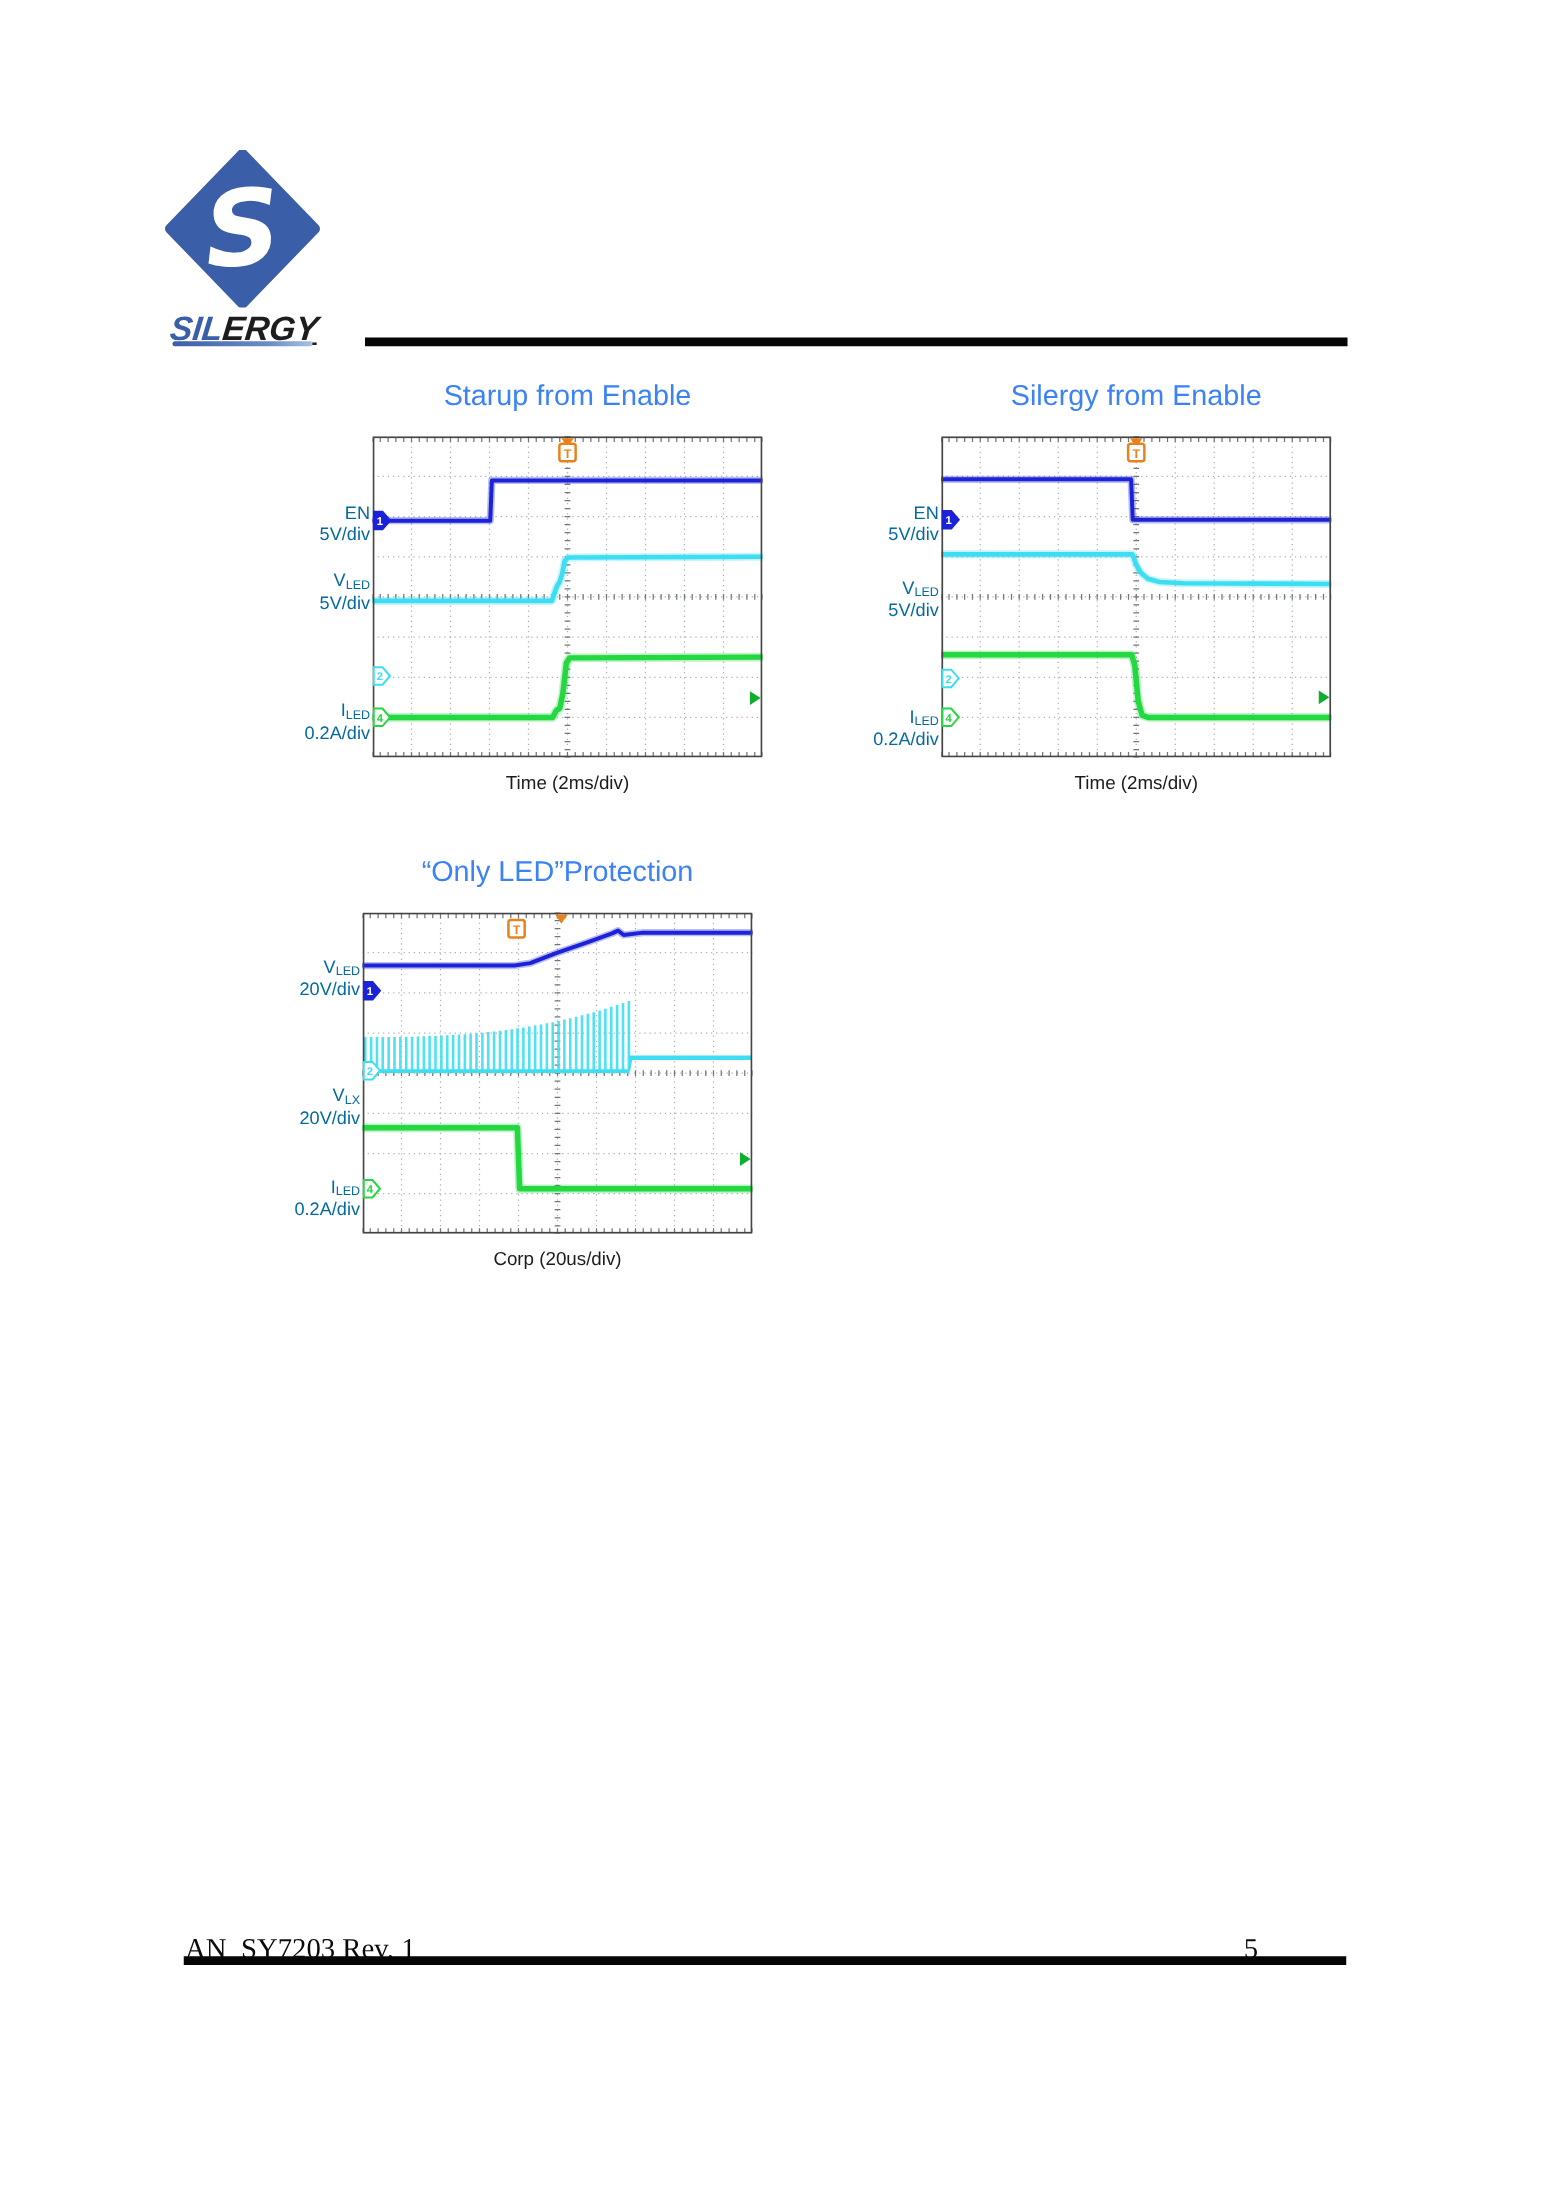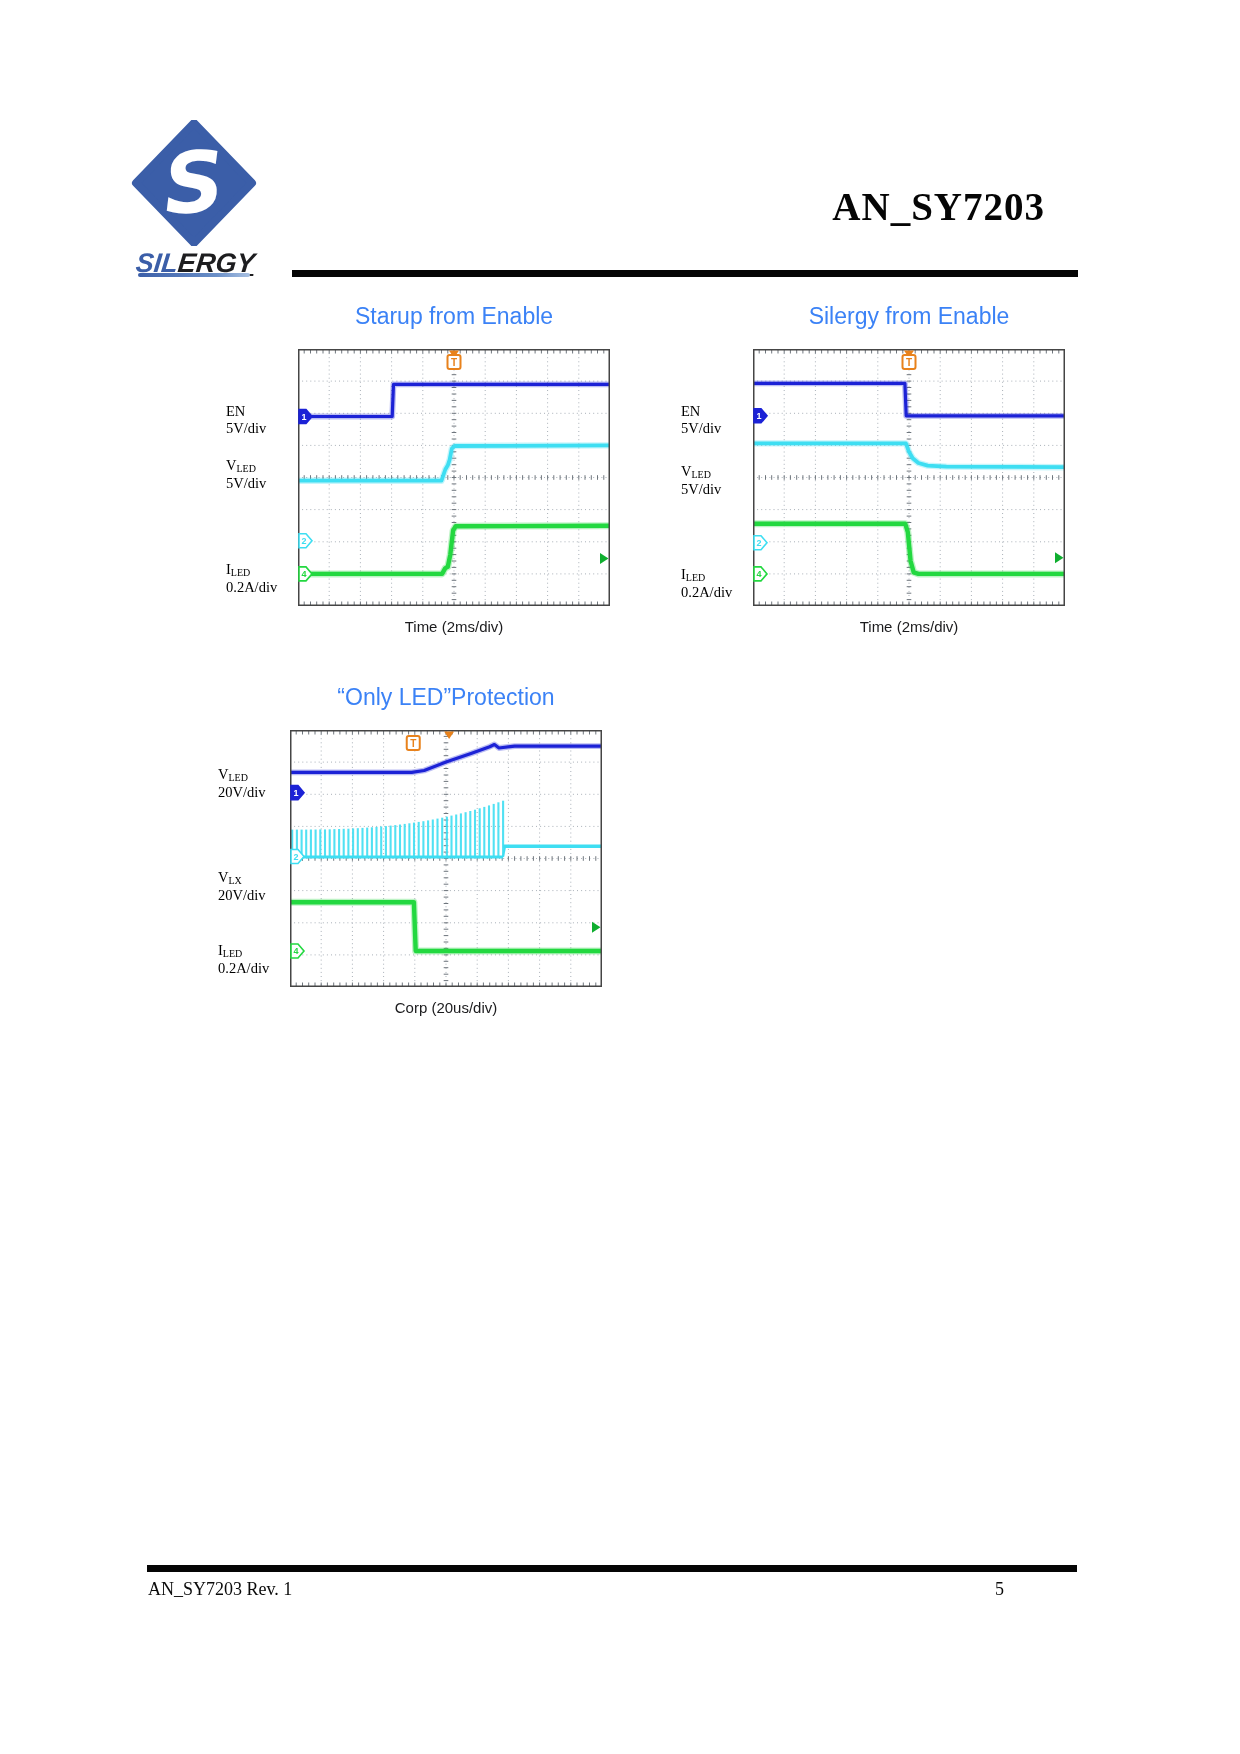--- a/index.html
+++ b/index.html
@@ -29,31 +29,31 @@
   .scope{position:absolute;width:384px;height:350px;}
   .scope-1{left:226px;top:303px;}
   .scope-2{left:681px;top:303px;}
   .scope-3{left:218px;top:684px;}
   .scope-title{
     position:absolute;left:72px;top:0;width:312px;text-align:center;
     font-size:23px;color:#3b82f6;white-space:nowrap;
   }
   .plot-wrap{position:absolute;left:72px;top:46px;width:312px;height:257px;}
   .labels{position:absolute;left:0;top:46px;width:70px;height:257px;}
-  .ch-label{position:absolute;left:0;width:70px;text-align:left;
-    font-size:14.5px;line-height:17px;color:#000000;font-family:Liberation Serif, serif;}
+  .ch-label{position:absolute;left:0;width:70px;text-align:right;
+    font-size:14.5px;line-height:17px;color:#0369a1;}
   .ch-label .sub{font-size:10px;position:relative;bottom:-2px;}
   .scope-time{
     position:absolute;left:72px;top:315px;width:312px;text-align:center;
     font-size:15px;color:#1b1b1d;white-space:nowrap;
   }
   
   .footer-rule{position:absolute;left:147px;top:1565px;width:930px;height:7px;background:#050505;}
-  .footer{position:absolute;left:0;top:1579px;width:1240px;height:32px;
-    font-family:"Liberation Serif",serif;font-size:18px;color:#0a0a0a;}
+  .footer{position:absolute;left:0;top:1546px;width:1240px;height:32px;
+    font-family:"Liberation Serif",serif;font-size:23px;color:#0a0a0a;}
   .footer span{position:absolute;white-space:nowrap;}
   .footer .f-left{left:148px;}
   .footer .f-center{left:376px;}
   .footer .f-right{left:995px;}
 </style>
 </head>
 <body>
 
 <div class="page">
 
@@ -61,21 +61,20 @@
     <svg width="128" height="126" viewBox="0 0 128 126">
       <path d="M64 3 L122 63 L64 123 L6 63 Z" fill="#3b5ea8" stroke="#3b5ea8" stroke-width="8" stroke-linejoin="round"></path>
       <text x="64" y="92" text-anchor="middle" font-size="84" font-weight="bold" font-style="italic" font-family="DejaVu Sans, sans-serif" fill="#ffffff" transform="rotate(-4 64 63)">S</text>
     </svg>
     <div class="logo-word">
       <span class="sil" style="color:#3b5ea8">SIL</span><span class="ergy" style="color:#1d1d1f">ERGY</span>
     </div>
     <div class="logo-underline"></div>
   </div>
 
-  <div class="header-title">AN_SY7203</div>
   <div class="header-rule"></div>
 
   <div class="scope scope-1">
     <div class="scope-title">Starup from Enable</div>
     <div class="labels">
         <div class="ch-label" style="top: 53.97px;">
           <div><span>EN</span></div>
           <div>5V/div</div>
         </div>
         <div class="ch-label" style="top: 107.94px;">

